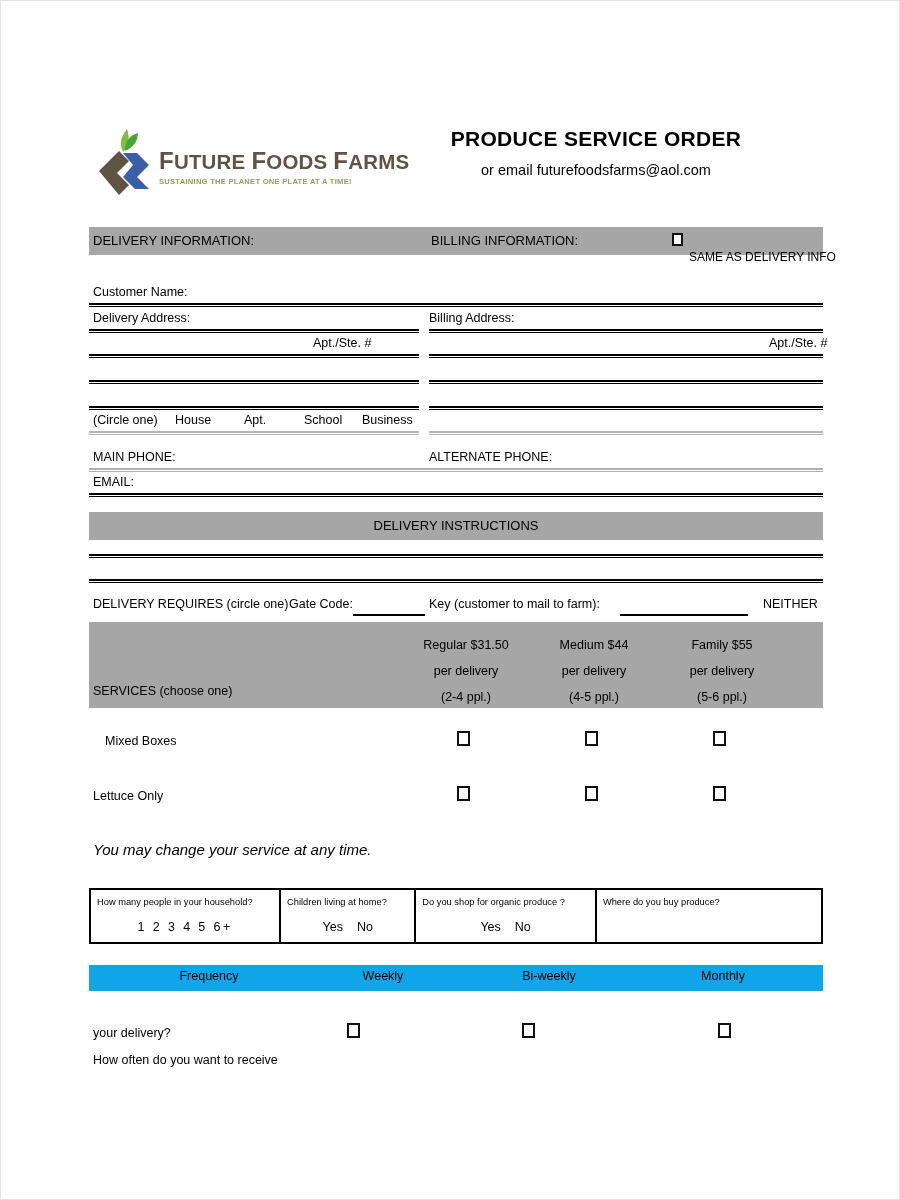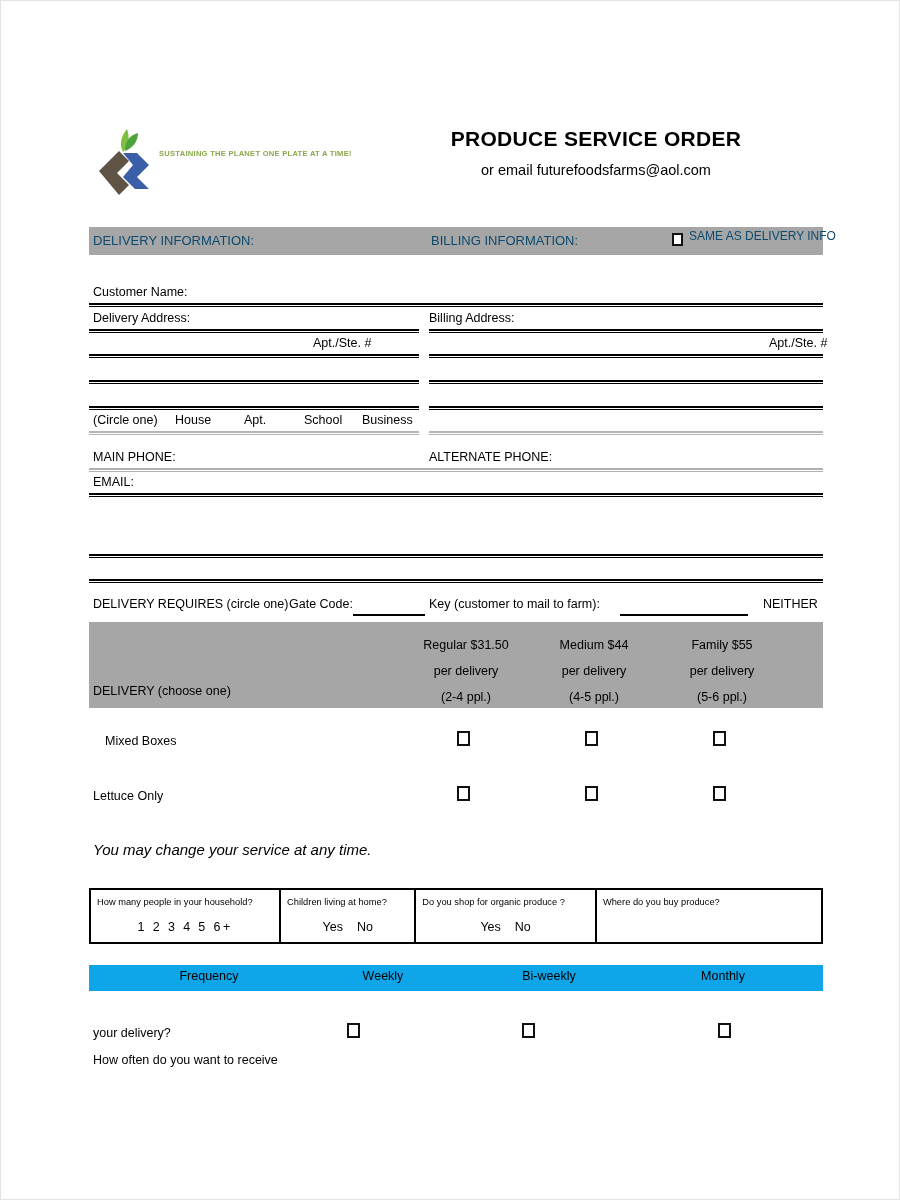--- a/index.html
+++ b/index.html
@@ -36,21 +36,21 @@
     margin-top:2px; font-size:7.6px; font-weight:700; letter-spacing:.25px;
     color:#8aa84c; white-space:nowrap;
   }
   .title-block { position:absolute; left:280px; top:0; width:454px; text-align:center; }
   .doc-title { font-size:21px; font-weight:700; letter-spacing:.3px; margin-top:14px; }
   .doc-line { font-size:14.5px; margin-top:12px; }
   .doc-line2 { font-size:14.5px; margin-top:11px; }
 
   
   .grayband {
-    position:absolute; background:#a6a6a6; color:#0c4a6e;
+    position:absolute; background:#a6a6a6; color:#000000;
   }
   .rule-double {
     position:absolute; left:0; width:734px; height:4px;
     border-top:2.5px solid #000; border-bottom:1px solid #000;
   }
   .rule-double.gray { border-top:2.5px solid #b0b0b0; border-bottom:1px solid #b0b0b0; }
   .rule-half {
     position:absolute; height:4px;
     border-top:2.5px solid #000; border-bottom:1px solid #000;
   }
@@ -101,35 +101,38 @@
     <div class="header">
 
       <div class="logo-wrap">
         <svg class="logo-mark" viewBox="0 0 66 72">
           <path d="M30 2 C24 9 22 17 26 25 C32 19 33 10 30 2 Z" fill="#7fbf3f"></path>
           <path d="M41 6 C33 8 28 14 28 24 C36 21 41 14 41 6 Z" fill="#4ca33a"></path>
           <path d="M2 44 L22 24 L32 34 L20 46 L32 58 L22 68 Z" fill="#5f5346"></path>
           <path d="M26 26 L40 26 L52 38 L40 50 L52 62 L38 62 L26 50 L36 38 Z" fill="#3b5ea8"></path>
         </svg>
         <div class="logo-text">
+          <div class="logo-title">
+            <span class="cap">F</span><span>UTURE </span><span class="cap">F</span><span>OODS </span><span class="cap">F</span><span>ARMS</span>
+          </div>
           <div class="logo-sub">SUSTAINING THE PLANET ONE PLATE AT A TIME!</div>
         </div>
       </div>
 
       <div class="title-block">
         <div class="doc-title">PRODUCE SERVICE ORDER</div>
         <div class="doc-line2">or email futurefoodsfarms@aol.com</div>
       </div>
     </div>
 
     <div class="grayband" style="left:0; top:226px; width:734px; height:28px;">
       <span class="lbl" style="left:4px; top:6px; font-size:13px;">DELIVERY INFORMATION:</span>
       <span class="lbl" style="left:342px; top:6px; font-size:13px;">BILLING INFORMATION:</span>
       <span class="cbox" style="left:583px; top:6px;"></span>
-      <span class="lbl" style="left:600px; top:2px; font-size:12px;">SAME AS DELIVERY INFO</span>
+      <span class="lbl" style="left:600px; top:23px; font-size:12px;">SAME AS DELIVERY INFO</span>
     </div>
 
     <span class="lbl" style="left:4px; top:284px;">Customer Name:</span>
     <div class="rule-double" style="top:302px;"></div>
     <div class="rule-half" style="left:0; top:302px; width:0;"></div>
 
     <span class="lbl" style="left:4px; top:310px;">Delivery Address:</span>
     <span class="lbl" style="left:340px; top:310px;">Billing Address:</span>
     <div class="rule-half" style="left:0; top:328px; width:330px;"></div>
     <div class="rule-half" style="left:340px; top:328px; width:394px;"></div>
@@ -153,20 +156,23 @@
     <div class="rule-half gray" style="left:0; top:430px; width:330px;"></div>
     <div class="rule-half gray" style="left:340px; top:430px; width:394px;"></div>
 
     <span class="lbl" style="left:4px; top:449px;">MAIN PHONE:</span>
     <span class="lbl" style="left:340px; top:449px;">ALTERNATE PHONE:</span>
     <div class="rule-double gray" style="top:467px;"></div>
 
     <span class="lbl" style="left:4px; top:474px;">EMAIL:</span>
     <div class="rule-double" style="top:492px;"></div>
 
+    <div class="grayband" style="left:0; top:511px; width:734px; height:28px;">
+      <span class="lbl" style="left:0; top:6px; width:734px; text-align:center; font-size:13px;">DELIVERY INSTRUCTIONS</span>
+    </div>
     <div class="rule-double" style="top:553px;"></div>
     <div class="rule-double" style="top:578px;"></div>
 
     <span class="lbl" style="left:4px; top:596px;">DELIVERY REQUIRES (circle one)</span>
     <span class="lbl" style="left:200px; top:596px;">Gate Code:</span>
     <div style="position:absolute; left:264px; top:613px; width:72px; height:0; border-top:2.2px solid #000;"></div>
     <span class="lbl" style="left:340px; top:596px;">Key (customer to mail to farm):</span>
     <div style="position:absolute; left:531px; top:613px; width:128px; height:0; border-top:2.2px solid #000;"></div>
     <span class="lbl" style="left:674px; top:596px;">NEITHER</span>
 
@@ -179,21 +185,21 @@
       <div class="svc-col" style="left:430px;">
         <div>Medium $44</div>
         <div>per delivery</div>
         <div>(4-5 ppl.)</div>
       </div>
       <div class="svc-col" style="left:558px;">
         <div>Family $55</div>
         <div>per delivery</div>
         <div>(5-6 ppl.)</div>
       </div>
-      <div class="svc-label">DELIVERY  (choose one)</div>
+      <div class="svc-label">SERVICES  (choose one)</div>
     </div>
 
     <span class="lbl" style="left:4px; top:733px;margin-left:12px;">Mixed Boxes</span>
     <span class="cbox lg" style="left:368px; top:730px;"></span>
     <span class="cbox lg" style="left:496px; top:730px;"></span>
     <span class="cbox lg" style="left:624px; top:730px;"></span>
 
     <span class="lbl" style="left:4px; top:788px;">Lettuce Only</span>
     <span class="cbox lg" style="left:368px; top:785px;"></span>
     <span class="cbox lg" style="left:496px; top:785px;"></span>

